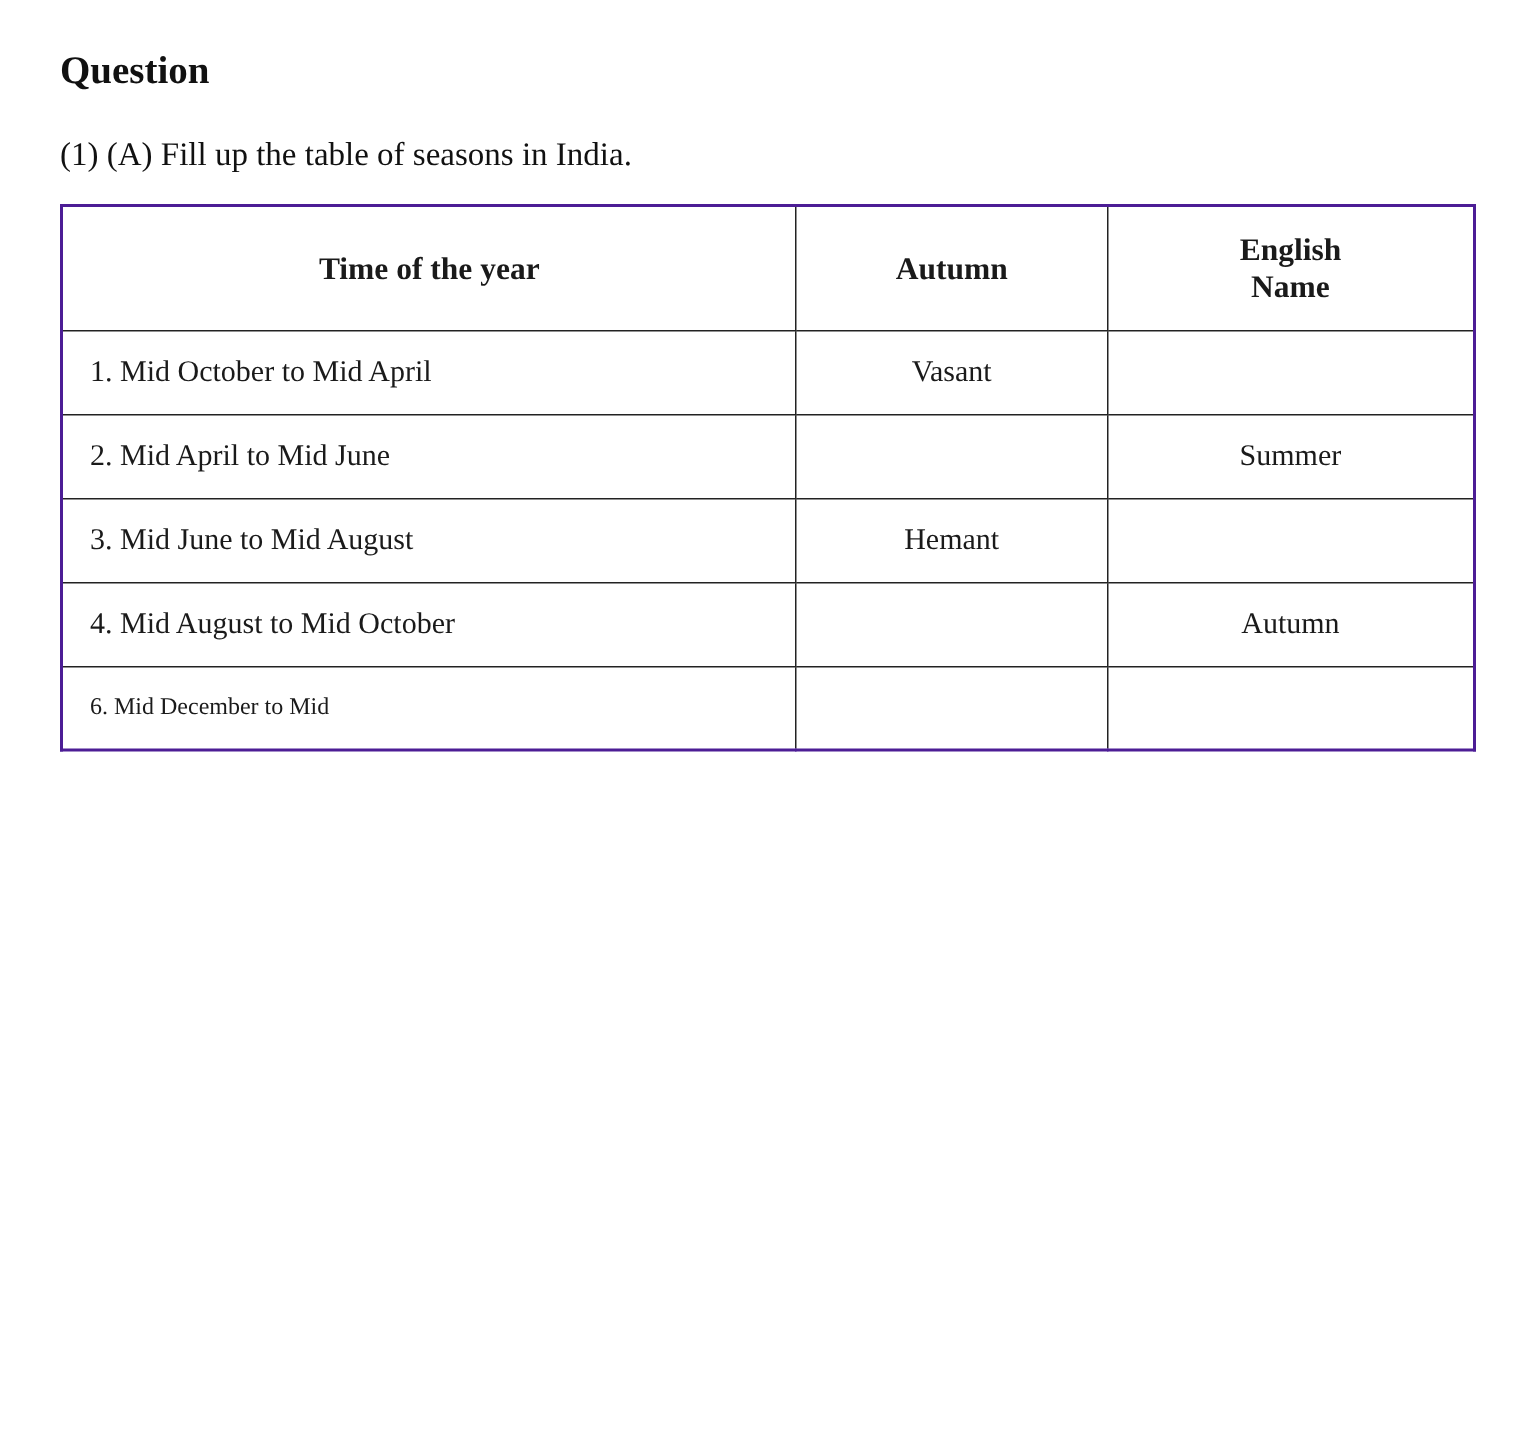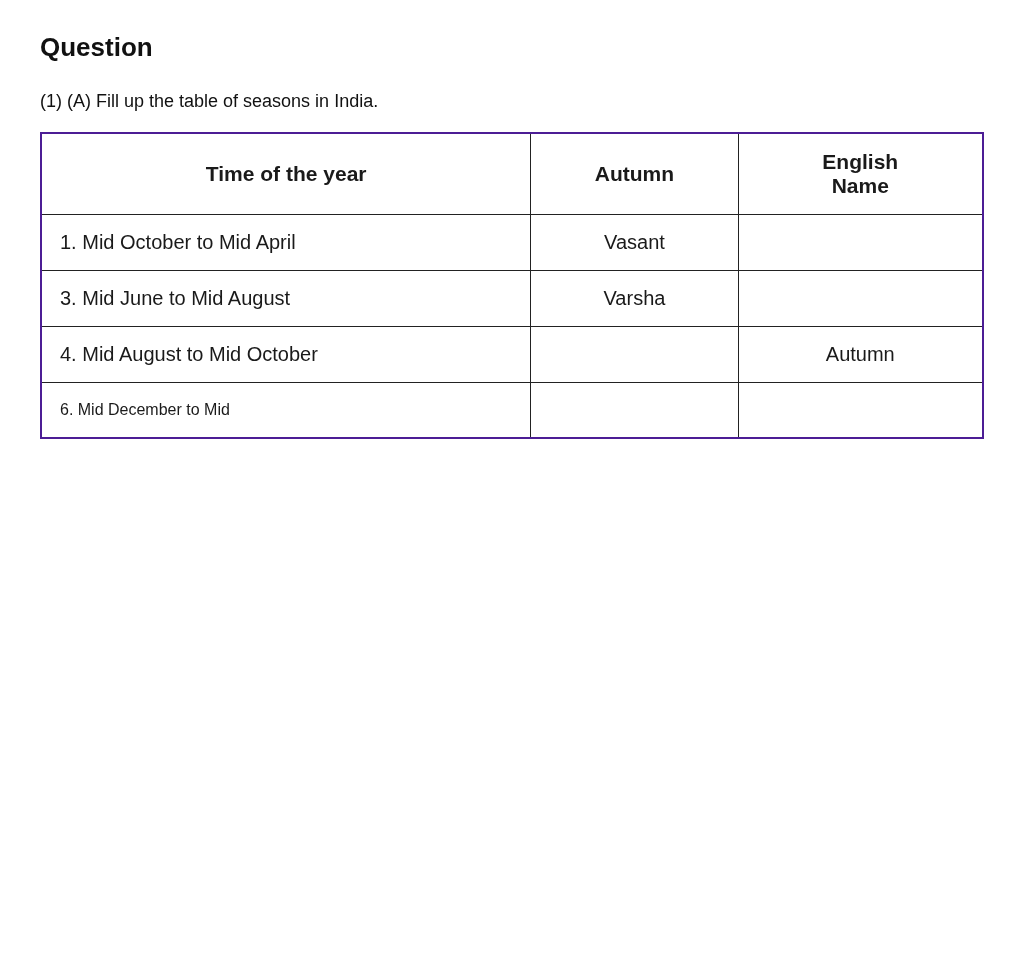--- a/index.html
+++ b/index.html
@@ -1,18 +1,19 @@
 <!DOCTYPE html>
 <html><head>
   <meta charset="utf-8">
   <style>
     * {
       margin: 0;
       padding: 0;
       box-sizing: border-box;
+      font-family: Liberation Serif, serif;
     }
 
     body {
       background-color: #ffffff;
       font-family: -apple-system, BlinkMacSystemFont, 'Segoe UI', Arial, sans-serif;
       color: #1a1a1a;
       width: 1024px;
       min-height: 967px;
       padding: 32px 40px;
     }
@@ -30,21 +31,21 @@
       color: #111;
     }
 
     .header-subtitle {
       font-size: 17px;
       color: #888;
       font-weight: 400;
     }
 
     .question-text {
-      font-size: 18px;
+      font-size: 22px;
       font-weight: 400;
       margin-bottom: 20px;
       color: #111;
     }
 
     .seasons-table {
       width: 100%;
       border-collapse: collapse;
       border: 2px solid #4c1d95;
     }
@@ -108,22 +109,27 @@
       <th class="col-english">English<br>Name</th>
     </tr>
   </thead>
   <tbody>
     <tr>
       <td class="col-time">1. Mid October to Mid April</td>
       <td class="col-season">Vasant</td>
       <td class="col-english"></td>
     </tr>
     <tr>
+      <td class="col-time">2. Mid April to Mid June</td>
+      <td class="col-season"></td>
+      <td class="col-english">Summer</td>
+    </tr>
+    <tr>
       <td class="col-time">3. Mid June to Mid August</td>
-      <td class="col-season">Varsha</td>
+      <td class="col-season">Hemant</td>
       <td class="col-english"></td>
     </tr>
     <tr>
       <td class="col-time">4. Mid August to Mid October</td>
       <td class="col-season"></td>
       <td class="col-english">Autumn</td>
     </tr>
     <tr class="row-cut">
       <td class="col-time">6. Mid December to Mid</td>
       <td class="col-season"></td>

